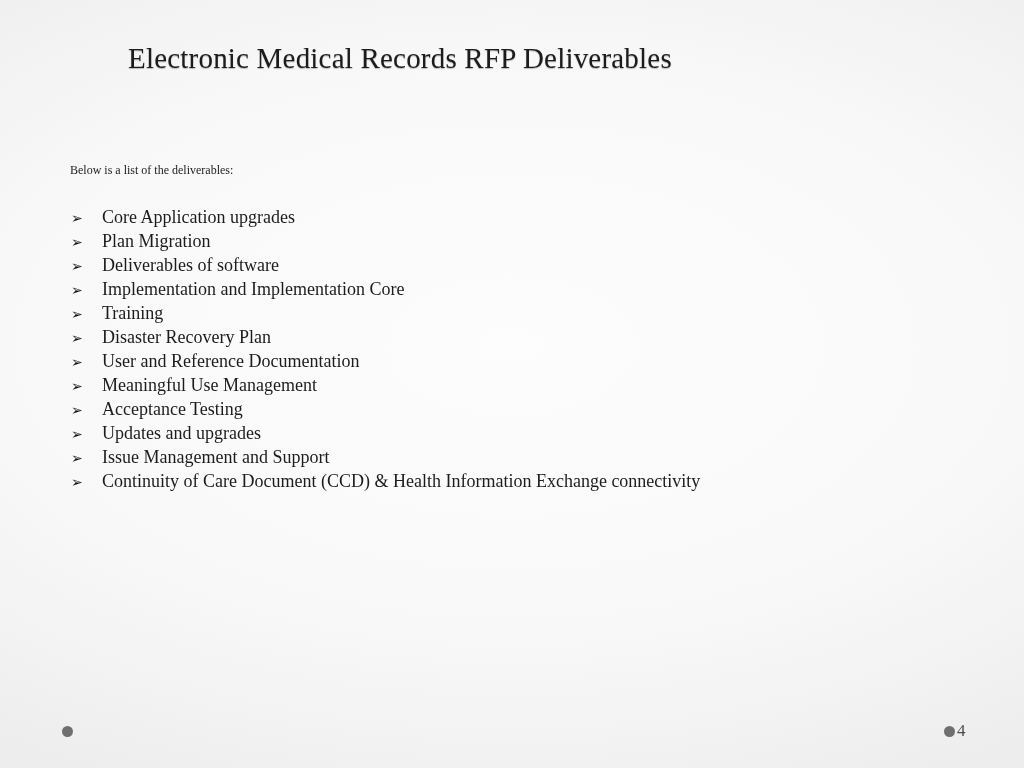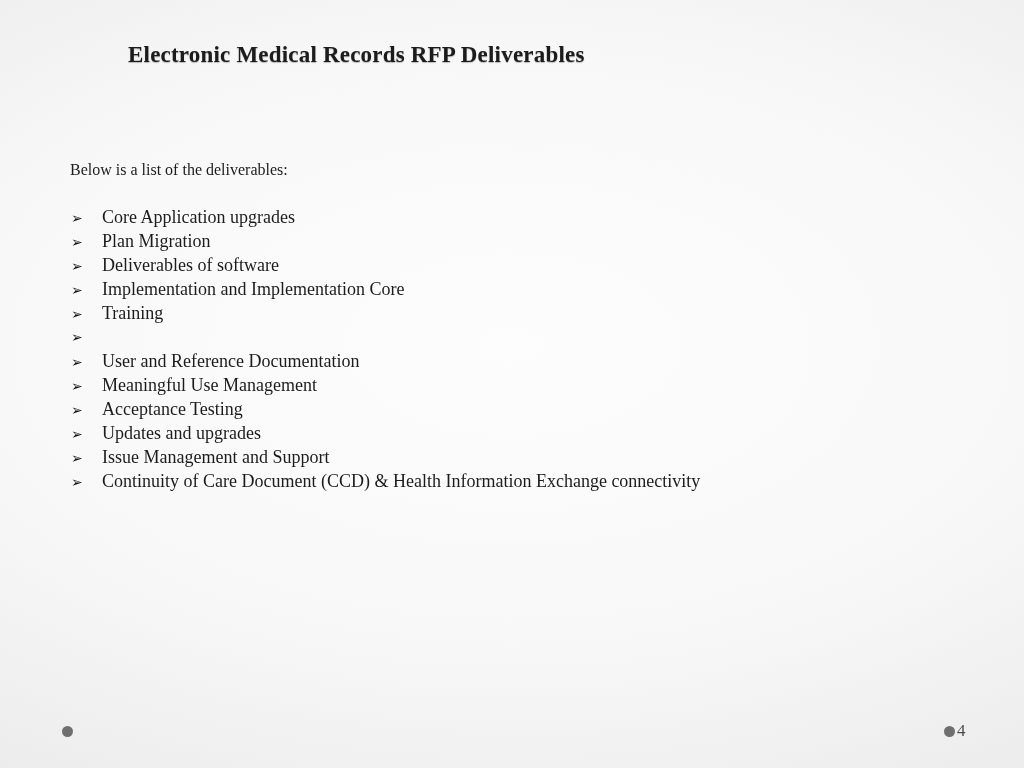--- a/index.html
+++ b/index.html
@@ -17,32 +17,32 @@
     position: relative;
     width: 1024px;
     height: 768px;
     background: radial-gradient(ellipse 130% 95% at 50% 45%,
                 #fdfdfd 0%, #f8f8f8 40%, #ececec 70%, #d6d6d6 100%);
   }
   .title {
     position: absolute;
     left: 128px;
     top: 42px;
-    font-size: 23px;
-    font-weight: 700;
+    font-size: 29px;
+    font-weight: 400;
     letter-spacing: 0.2px;
     color: var(--text-color);
     text-shadow: 0 1px 1px rgba(0,0,0,0.25);
     white-space: nowrap;
   }
   .intro {
     position: absolute;
     left: 70px;
     top: 158px;
-    font-size: 16px;
+    font-size: 12px;
     line-height: 24px;
     white-space: nowrap;
   }
   .deliverables {
     position: absolute;
     left: 70px;
     top: 205px;
     list-style: none;
   }
   .deliverables li {
@@ -103,20 +103,21 @@
       <li>
         <span class="bullet">➢</span>
         <span class="item-text">Implementation and Implementation Core</span>
       </li>
       <li>
         <span class="bullet">➢</span>
         <span class="item-text">Training</span>
       </li>
       <li>
         <span class="bullet">➢</span>
+        <span class="item-text">Disaster Recovery Plan</span>
       </li>
       <li>
         <span class="bullet">➢</span>
         <span class="item-text">User and Reference Documentation</span>
       </li>
       <li>
         <span class="bullet">➢</span>
         <span class="item-text">Meaningful Use Management</span>
       </li>
       <li>

